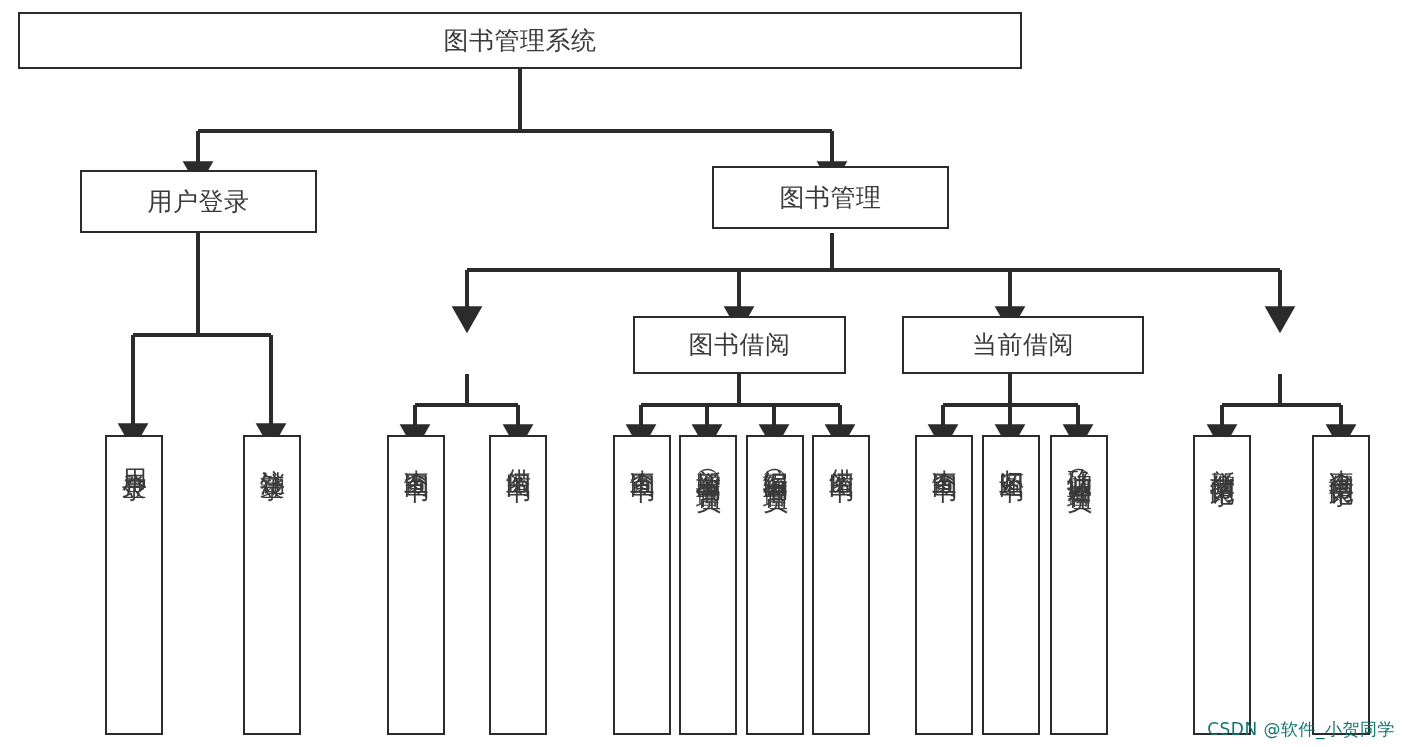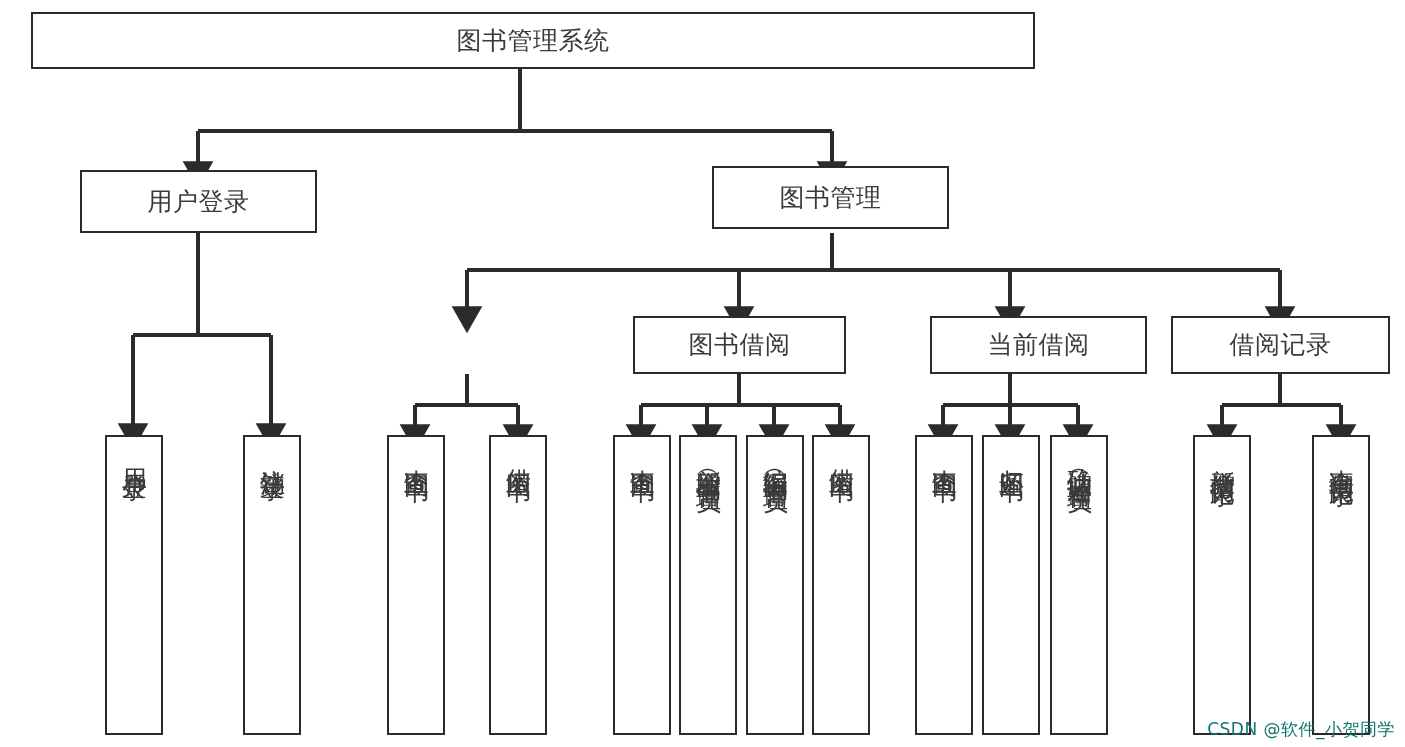--- a/index.html
+++ b/index.html
@@ -120,44 +120,41 @@
       <path d="M1010,405 L1010,428" marker-end="url(#arw)"></path>
       <path d="M1078,405 L1078,428" marker-end="url(#arw)"></path>
 
       <path d="M1280,374 L1280,405"></path>
       <path d="M1222,405 L1341,405"></path>
       <path d="M1222,405 L1222,428" marker-end="url(#arw)"></path>
       <path d="M1341,405 L1341,428" marker-end="url(#arw)"></path>
     </g>
   </svg>
 
-  <div class="node h root" style="left:18px; top:12px; width:1004px; height:57px;margin-left:13px;">
+  <div class="node h root" style="left:18px; top:12px; width:1004px; height:57px;">
     <span class="lbl">图书管理系统</span>
   </div>
 
   <div class="node h" style="left:80px; top:170px; width:237px; height:63px;">
     <span class="lbl">用户登录</span>
   </div>
 
   <div class="node h" style="left:712px; top:166px; width:237px; height:63px;">
     <span class="lbl">图书管理</span>
   </div>
 
 
   <div class="node h" style="left:633px; top:316px; width:213px; height:58px;">
     <span class="lbl">图书借阅</span>
   </div>
 
-  <div class="node h" style="left:902px; top:316px; width:217px; height:58px;margin-left:28px;">
+  <div class="node h" style="left:902px; top:316px; width:242px; height:58px;">
     <span class="lbl">当前借阅</span>
   </div>
 
-  <div class="node h" style="left:1171px; top:316px; width:219px; height:58px;">
-    <span class="lbl">借阅记录</span>
-  </div>
 
   <div class="node v" style="left:105px; top:435px; width:58px; height:300px;">
     <span class="lbl">用户登录</span>
   </div>
 
   <div class="node v" style="left:243px; top:435px; width:58px; height:300px;">
     <span class="lbl">注销登录</span>
   </div>
 
   <div class="node v" style="left:387px; top:435px; width:58px; height:300px;">

